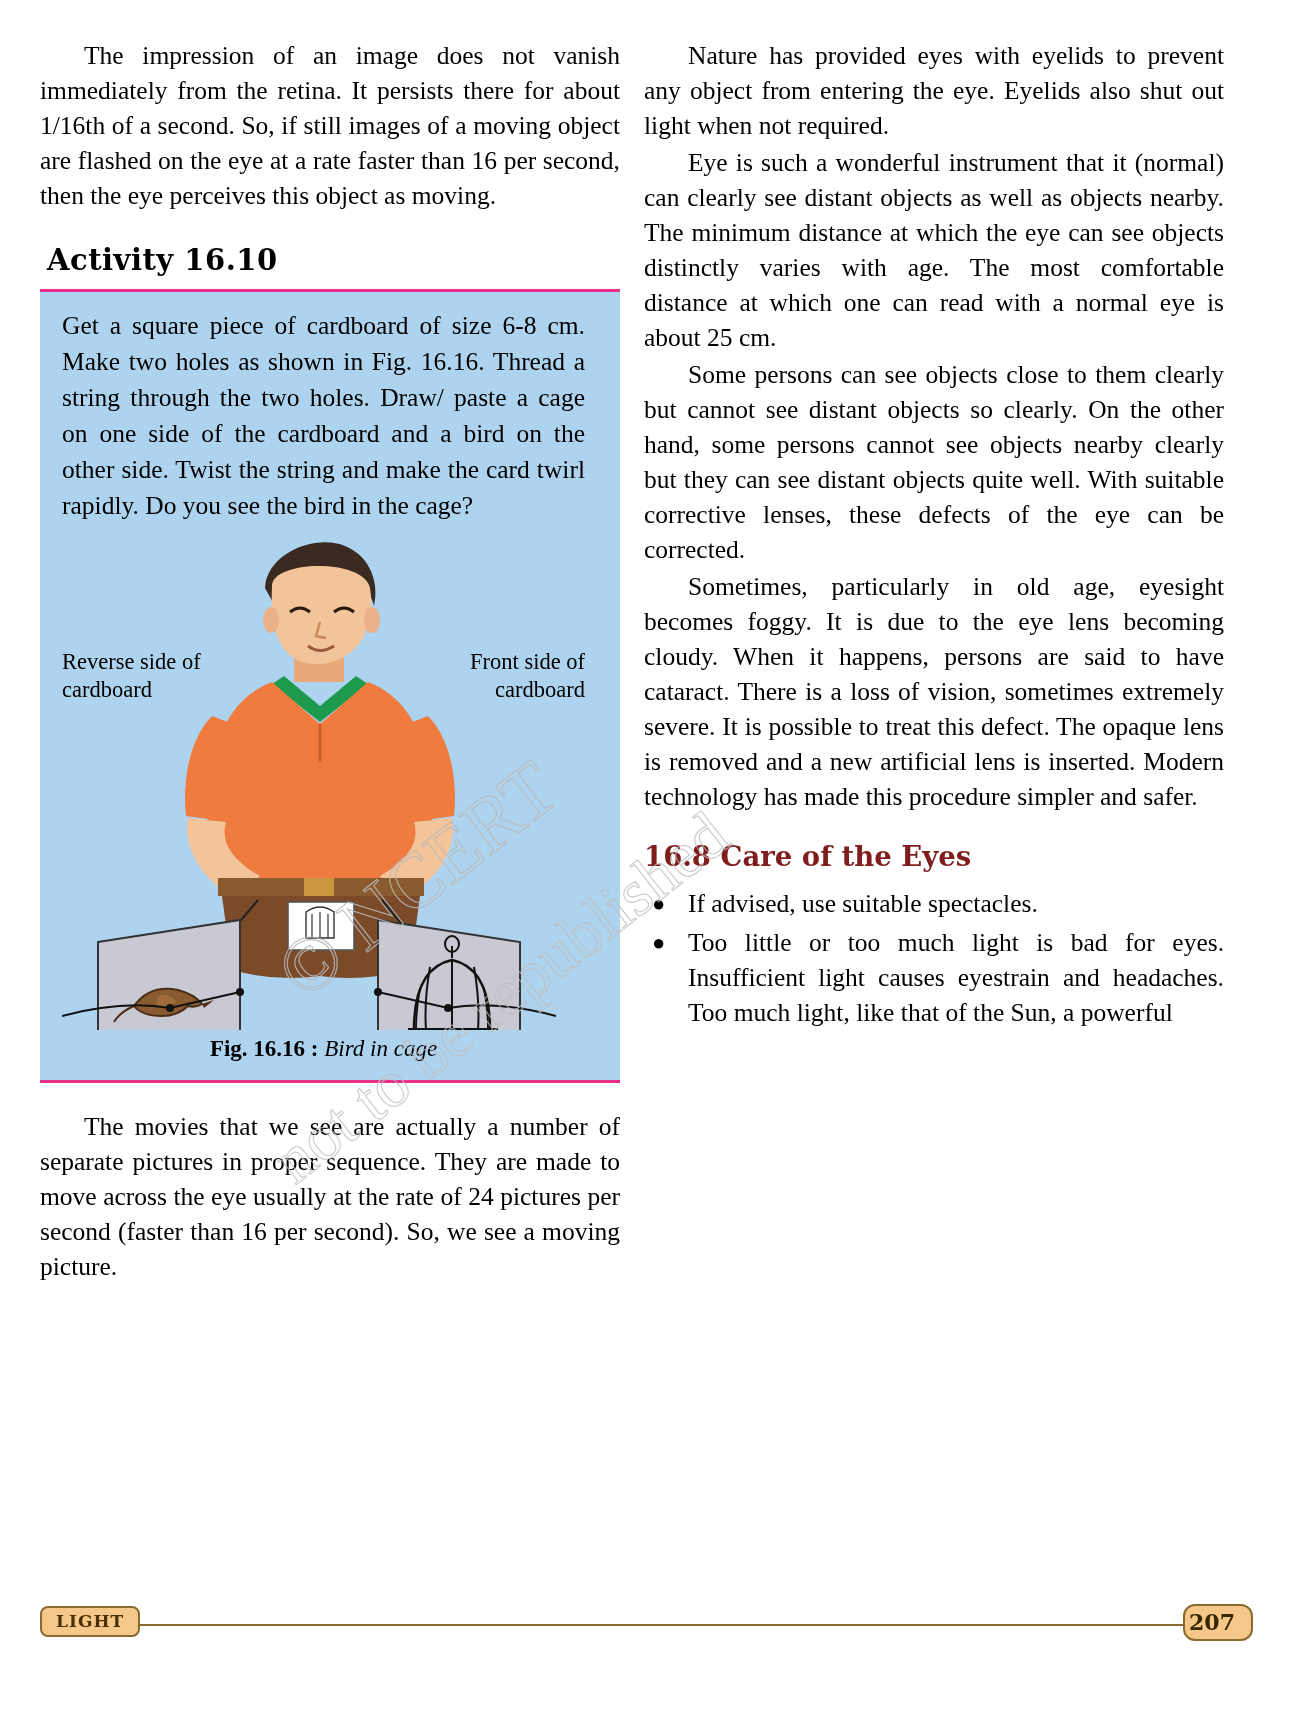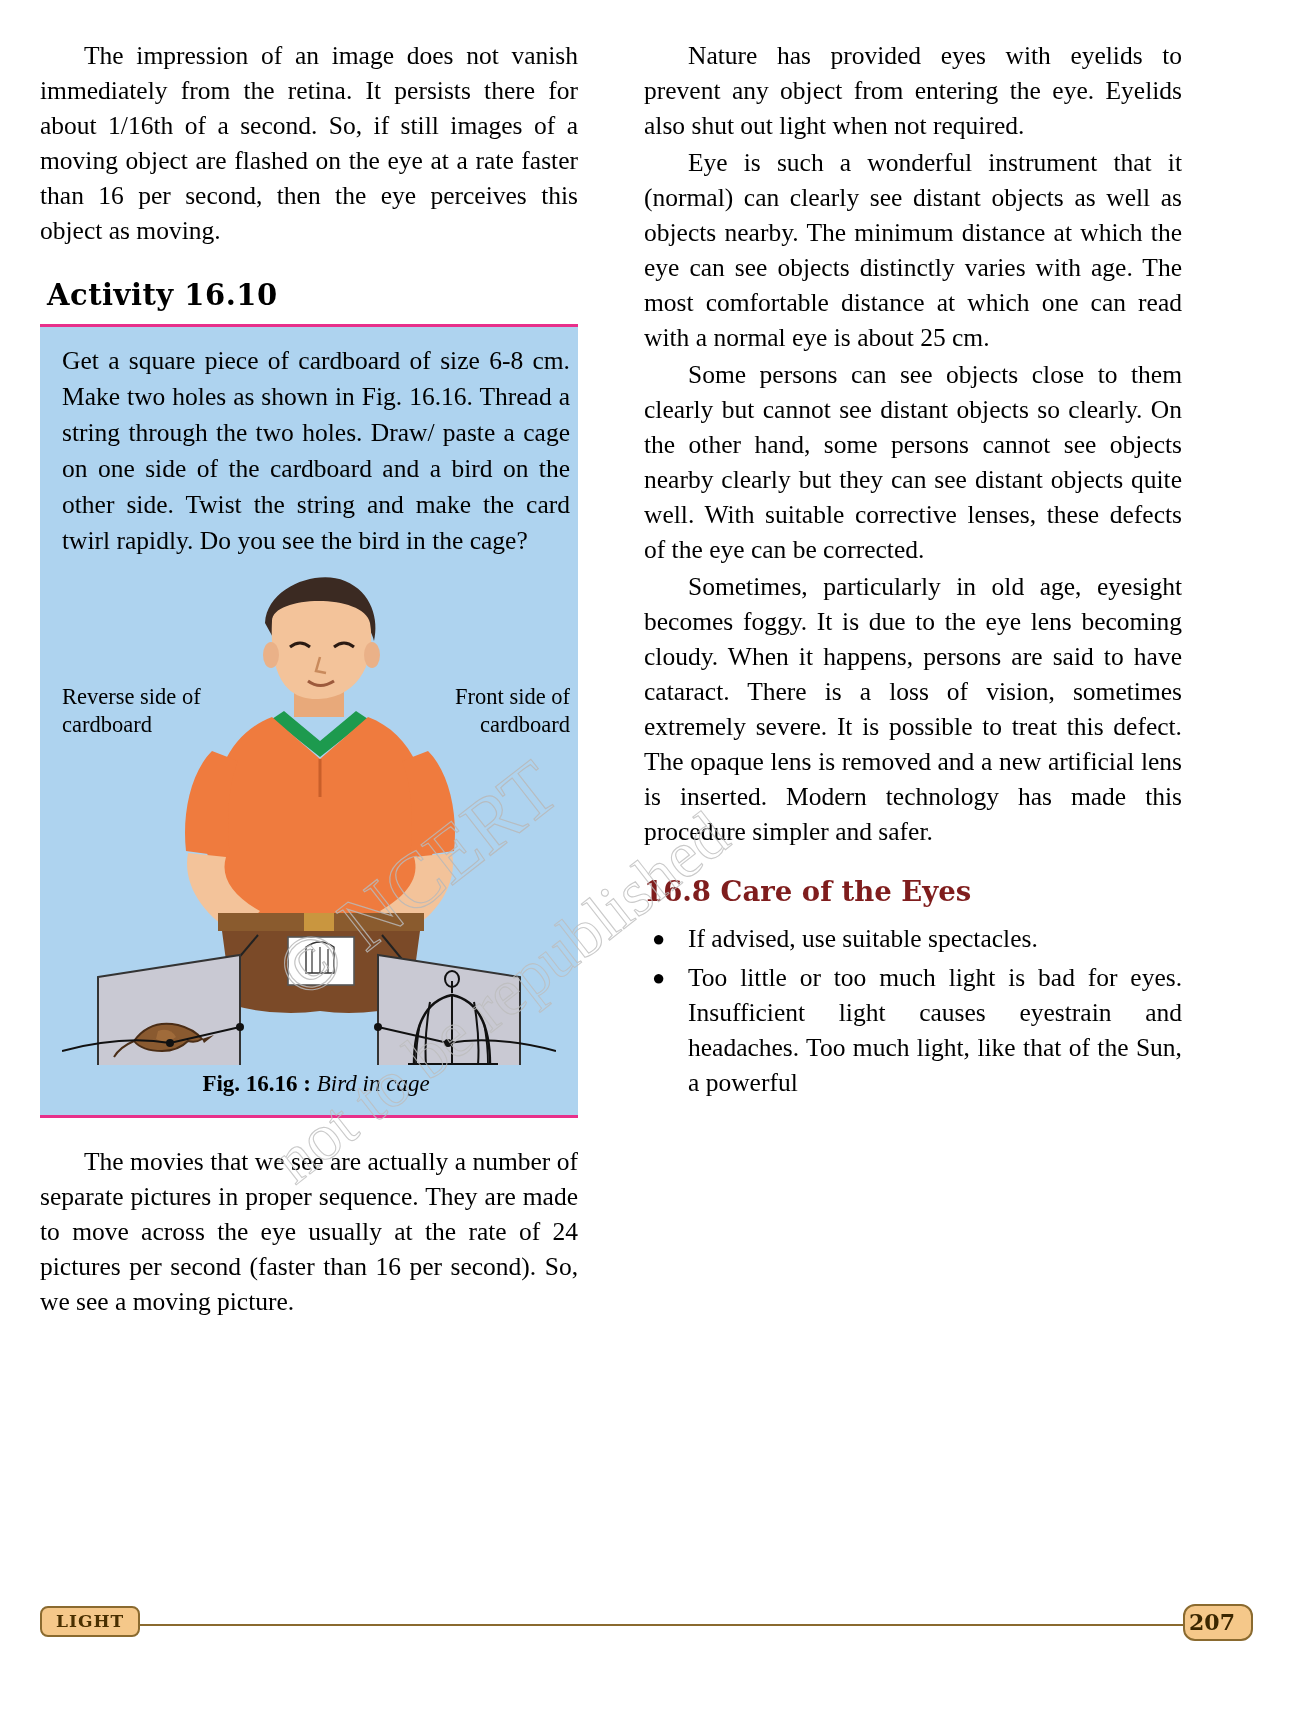--- a/index.html
+++ b/index.html
@@ -17,21 +17,21 @@
   }
   .page {
     position: absolute;
     left: 0; top: 0;
     width: 1293px;
     height: 1711px;
   }
   .col {
     position: absolute;
     top: 38px;
-    width: 538px;
+    width: 580px;
   }
   .col-left { left: 40px; }
   .col-right { left: 644px; }
 
   p.body {
     font-size: 25.5px;
     line-height: 35px;
     text-align: justify;
     text-justify: inter-word;
     margin: 0 0 2px 0;
@@ -45,21 +45,21 @@
     font-weight: bold;
     font-size: 29px;
     margin: 30px 0 12px 7px;
     letter-spacing: 0.5px;
   }
 
   .activity-box {
     border-top: 3px solid #e8308a;
     border-bottom: 3px solid #e8308a;
     background: #aed3ef;
-    padding: 16px 8px 10px 22px;
+    padding: 16px 35px 10px 22px;
     position: relative;
   }
   .activity-box p {
     font-size: 25.5px;
     line-height: 36px;
     text-align: justify;
     margin: 0;
     text-indent: 0;
   }
 

